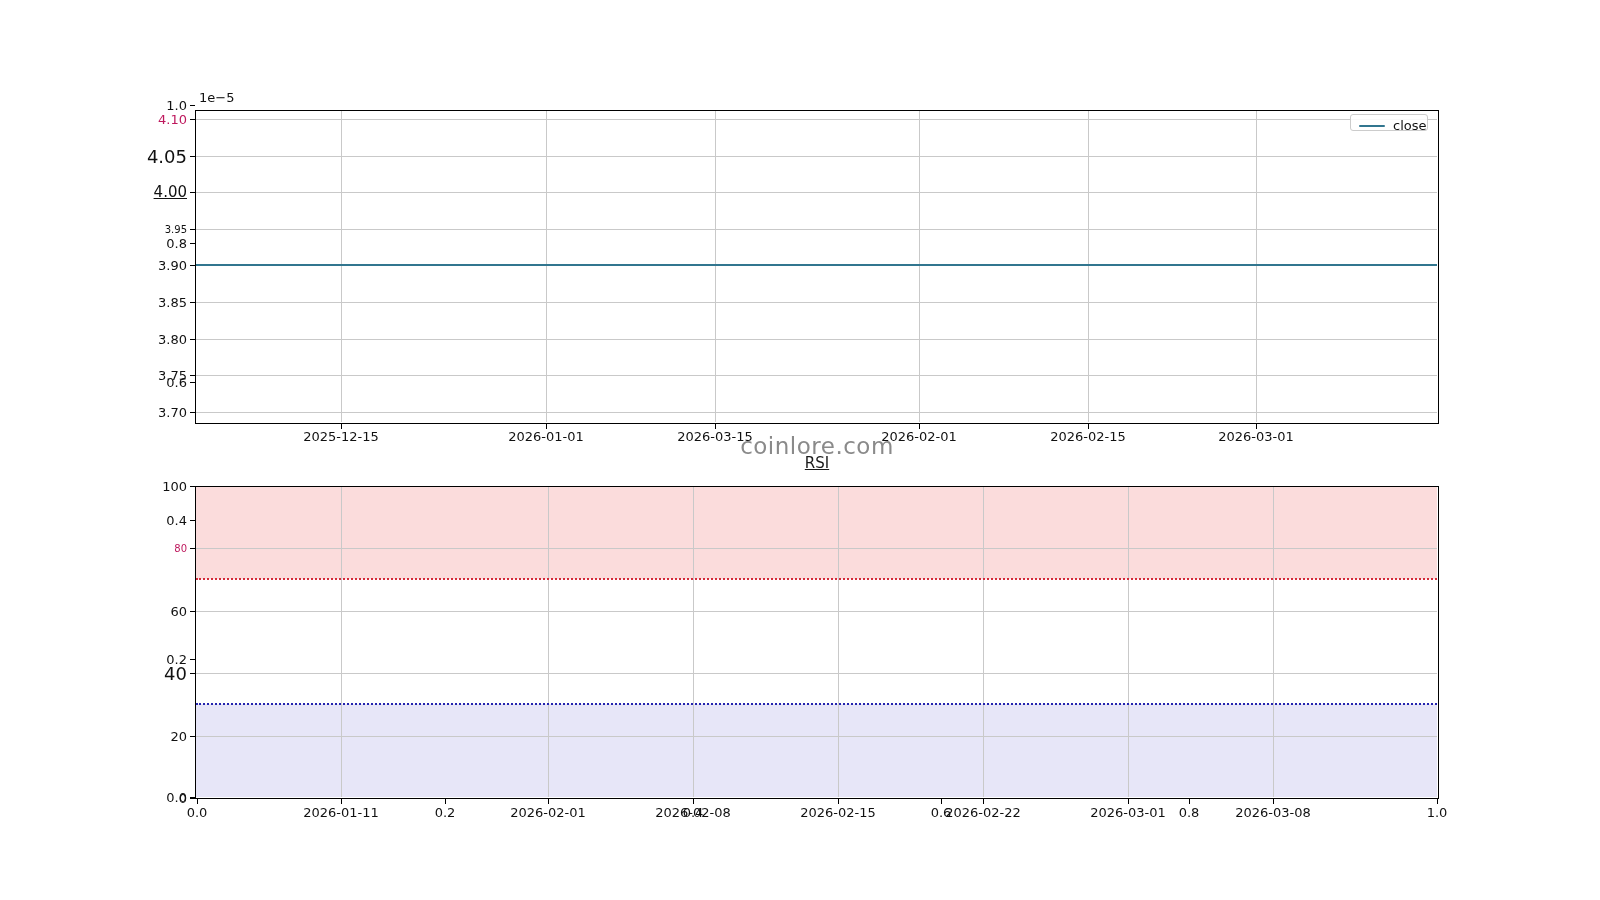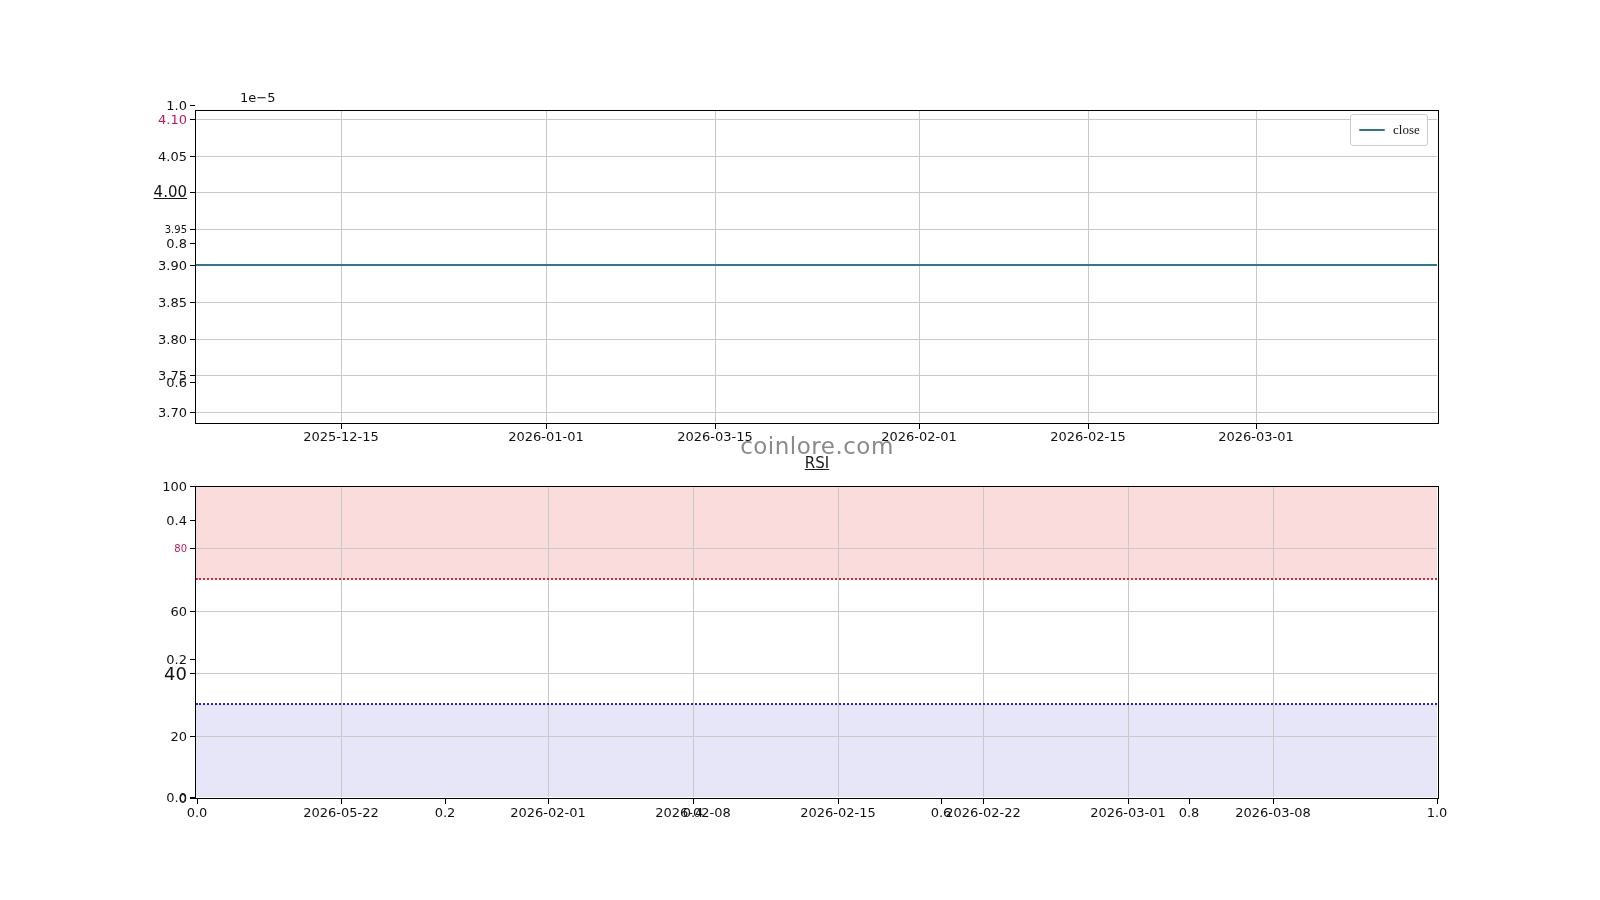--- a/index.html
+++ b/index.html
@@ -4,35 +4,35 @@
 <style>
   html,body{margin:0;padding:0;background:#ffffff;}
   .figure{
     position:relative;width:1600px;height:900px;background:#ffffff;overflow:hidden;
     font-family:"DejaVu Sans","Liberation Sans",sans-serif;color:#111;
   }
   .panel{position:absolute;border:1px solid #000;box-sizing:border-box;background:transparent;}
   #price-panel{left:195px;top:110px;width:1244px;height:314px;}
   #rsi-panel{left:195px;top:486px;width:1244px;height:313px;}
   .lbl{position:absolute;font-size:13px;color:#111;white-space:nowrap;line-height:1.1;}
-  #offset-label{left:199px;top:91px;margin-left:41px;}
+  #offset-label{left:199px;top:91px;}
   #watermark{
     position:absolute;left:817px;top:446px;transform:translate(-50%,-50%);
     font-size:23px;color:#8a8a8a;letter-spacing:0.5px;white-space:nowrap;
   }
   #rsi-title{
     position:absolute;left:817px;top:454px;transform:translate(-50%,0);
     font-size:15px;color:#1a1a1a;white-space:nowrap;text-decoration:underline;
   }
   .legend{
     position:absolute;box-sizing:border-box;background:rgba(255,255,255,0.88);
     border:1px solid #cccccc;border-radius:3px;z-index:6;
     display:flex;flex-direction:column;justify-content:space-around;padding:3px 8px;
   }
-  #close-legend{left:1350px;top:114px;width:78px;height:32px;font-family:Liberation Serif, serif;}
+  #close-legend{left:1350px;top:114px;width:78px;height:17px;}
   #rsi-legend{left:1339px;top:600px;width:89px;height:87px;}
   .legend-row{display:flex;align-items:center;gap:8px;}
   .legend-row .sample{flex:0 0 auto;border-radius:1px;}
   .legend-row .txt{font-size:13px;color:#111;white-space:nowrap;}
 </style>
 </head>
 <body>
 
 <div class="figure" id="fig">
 
@@ -118,21 +118,21 @@
     <div style="position: absolute; left: 983px; top: 799px; width: 1px; height: 5px; background: rgb(0, 0, 0);"></div>
     <div style="position: absolute; left: 1128px; top: 799px; width: 1px; height: 5px; background: rgb(0, 0, 0);"></div>
     <div style="position: absolute; left: 1273px; top: 799px; width: 1px; height: 5px; background: rgb(0, 0, 0);"></div>
     <div style="position: absolute; left: 197px; top: 799px; width: 1px; height: 5px; background: rgb(0, 0, 0);"></div>
     <div style="position: absolute; left: 445px; top: 799px; width: 1px; height: 5px; background: rgb(0, 0, 0);"></div>
     <div style="position: absolute; left: 693px; top: 799px; width: 1px; height: 5px; background: rgb(0, 0, 0);"></div>
     <div style="position: absolute; left: 941px; top: 799px; width: 1px; height: 5px; background: rgb(0, 0, 0);"></div>
     <div style="position: absolute; left: 1189px; top: 799px; width: 1px; height: 5px; background: rgb(0, 0, 0);"></div>
     <div style="position: absolute; left: 1437px; top: 799px; width: 1px; height: 5px; background: rgb(0, 0, 0);"></div>
     <div style="position: absolute; left: 187px; top: 119px; transform: translate(-100%, -50%); font-size: 13px; white-space: nowrap; color: #be185d;">4.10</div>
-    <div style="position: absolute; left: 187px; top: 155.6px; transform: translate(-100%, -50%); font-size: 13px; white-space: nowrap; color: rgb(17, 17, 17);">4.05</div>
+    <div style="position: absolute; left: 187px; top: 155.6px; transform: translate(-100%, -50%); font-size: 18px; white-space: nowrap; color: rgb(17, 17, 17);">4.05</div>
     <div style="position: absolute; left: 187px; top: 192.2px; transform: translate(-100%, -50%); font-size: 15px; white-space: nowrap; color: rgb(17, 17, 17); text-decoration: underline;">4.00</div>
     <div style="position: absolute; left: 187px; top: 228.8px; transform: translate(-100%, -50%); font-size: 10px; white-space: nowrap; color: rgb(17, 17, 17);">3.95</div>
     <div style="position: absolute; left: 187px; top: 265.4px; transform: translate(-100%, -50%); font-size: 13px; white-space: nowrap; color: rgb(17, 17, 17);">3.90</div>
     <div style="position: absolute; left: 187px; top: 302px; transform: translate(-100%, -50%); font-size: 13px; white-space: nowrap; color: rgb(17, 17, 17);">3.85</div>
     <div style="position: absolute; left: 187px; top: 338.6px; transform: translate(-100%, -50%); font-size: 13px; white-space: nowrap; color: rgb(17, 17, 17);">3.80</div>
     <div style="position: absolute; left: 187px; top: 375.2px; transform: translate(-100%, -50%); font-size: 13px; white-space: nowrap; color: rgb(17, 17, 17);">3.75</div>
     <div style="position: absolute; left: 187px; top: 411.8px; transform: translate(-100%, -50%); font-size: 13px; white-space: nowrap; color: rgb(17, 17, 17);">3.70</div>
     <div style="position: absolute; left: 187px; top: 105px; transform: translate(-100%, -50%); font-size: 13px; white-space: nowrap; color: rgb(17, 17, 17);">1.0</div>
     <div style="position: absolute; left: 187px; top: 243.4px; transform: translate(-100%, -50%); font-size: 13px; white-space: nowrap; color: rgb(17, 17, 17);">0.8</div>
     <div style="position: absolute; left: 187px; top: 381.8px; transform: translate(-100%, -50%); font-size: 13px; white-space: nowrap; color: rgb(17, 17, 17);">0.6</div>
@@ -144,21 +144,21 @@
     <div style="position: absolute; left: 187px; top: 610.8px; transform: translate(-100%, -50%); font-size: 13px; white-space: nowrap; color: rgb(17, 17, 17);">60</div>
     <div style="position: absolute; left: 187px; top: 673.2px; transform: translate(-100%, -50%); font-size: 18px; white-space: nowrap; color: rgb(17, 17, 17);">40</div>
     <div style="position: absolute; left: 187px; top: 735.6px; transform: translate(-100%, -50%); font-size: 13px; white-space: nowrap; color: rgb(17, 17, 17);">20</div>
     <div style="position: absolute; left: 187px; top: 798px; transform: translate(-100%, -50%); font-size: 13px; white-space: nowrap; color: rgb(17, 17, 17);">0</div>
     <div style="position: absolute; left: 341px; top: 429px; transform: translate(-50%, 0px); font-size: 13px; white-space: nowrap; color: rgb(17, 17, 17);">2025-12-15</div>
     <div style="position: absolute; left: 546px; top: 429px; transform: translate(-50%, 0px); font-size: 13px; white-space: nowrap; color: rgb(17, 17, 17);">2026-01-01</div>
     <div style="position: absolute; left: 715px; top: 429px; transform: translate(-50%, 0px); font-size: 13px; white-space: nowrap; color: rgb(17, 17, 17);">2026-03-15</div>
     <div style="position: absolute; left: 919px; top: 429px; transform: translate(-50%, 0px); font-size: 13px; white-space: nowrap; color: rgb(17, 17, 17);">2026-02-01</div>
     <div style="position: absolute; left: 1088px; top: 429px; transform: translate(-50%, 0px); font-size: 13px; white-space: nowrap; color: rgb(17, 17, 17);">2026-02-15</div>
     <div style="position: absolute; left: 1256px; top: 429px; transform: translate(-50%, 0px); font-size: 13px; white-space: nowrap; color: rgb(17, 17, 17);">2026-03-01</div>
-    <div style="position: absolute; left: 341px; top: 805px; transform: translate(-50%, 0px); font-size: 13px; white-space: nowrap; color: rgb(17, 17, 17);">2026-05-22</div>
+    <div style="position: absolute; left: 341px; top: 805px; transform: translate(-50%, 0px); font-size: 13px; white-space: nowrap; color: rgb(17, 17, 17);">2026-01-11</div>
     <div style="position: absolute; left: 548px; top: 805px; transform: translate(-50%, 0px); font-size: 13px; white-space: nowrap; color: rgb(17, 17, 17);">2026-02-01</div>
     <div style="position: absolute; left: 693px; top: 805px; transform: translate(-50%, 0px); font-size: 13px; white-space: nowrap; color: rgb(17, 17, 17);">2026-02-08</div>
     <div style="position: absolute; left: 838px; top: 805px; transform: translate(-50%, 0px); font-size: 13px; white-space: nowrap; color: rgb(17, 17, 17);">2026-02-15</div>
     <div style="position: absolute; left: 983px; top: 805px; transform: translate(-50%, 0px); font-size: 13px; white-space: nowrap; color: rgb(17, 17, 17);">2026-02-22</div>
     <div style="position: absolute; left: 1128px; top: 805px; transform: translate(-50%, 0px); font-size: 13px; white-space: nowrap; color: rgb(17, 17, 17);">2026-03-01</div>
     <div style="position: absolute; left: 1273px; top: 805px; transform: translate(-50%, 0px); font-size: 13px; white-space: nowrap; color: rgb(17, 17, 17);">2026-03-08</div>
     <div style="position: absolute; left: 197px; top: 805px; transform: translate(-50%, 0px); font-size: 13px; white-space: nowrap; color: rgb(17, 17, 17);">0.0</div>
     <div style="position: absolute; left: 445px; top: 805px; transform: translate(-50%, 0px); font-size: 13px; white-space: nowrap; color: rgb(17, 17, 17);">0.2</div>
     <div style="position: absolute; left: 693px; top: 805px; transform: translate(-50%, 0px); font-size: 13px; white-space: nowrap; color: rgb(17, 17, 17);">0.4</div>
     <div style="position: absolute; left: 941px; top: 805px; transform: translate(-50%, 0px); font-size: 13px; white-space: nowrap; color: rgb(17, 17, 17);">0.6</div>

